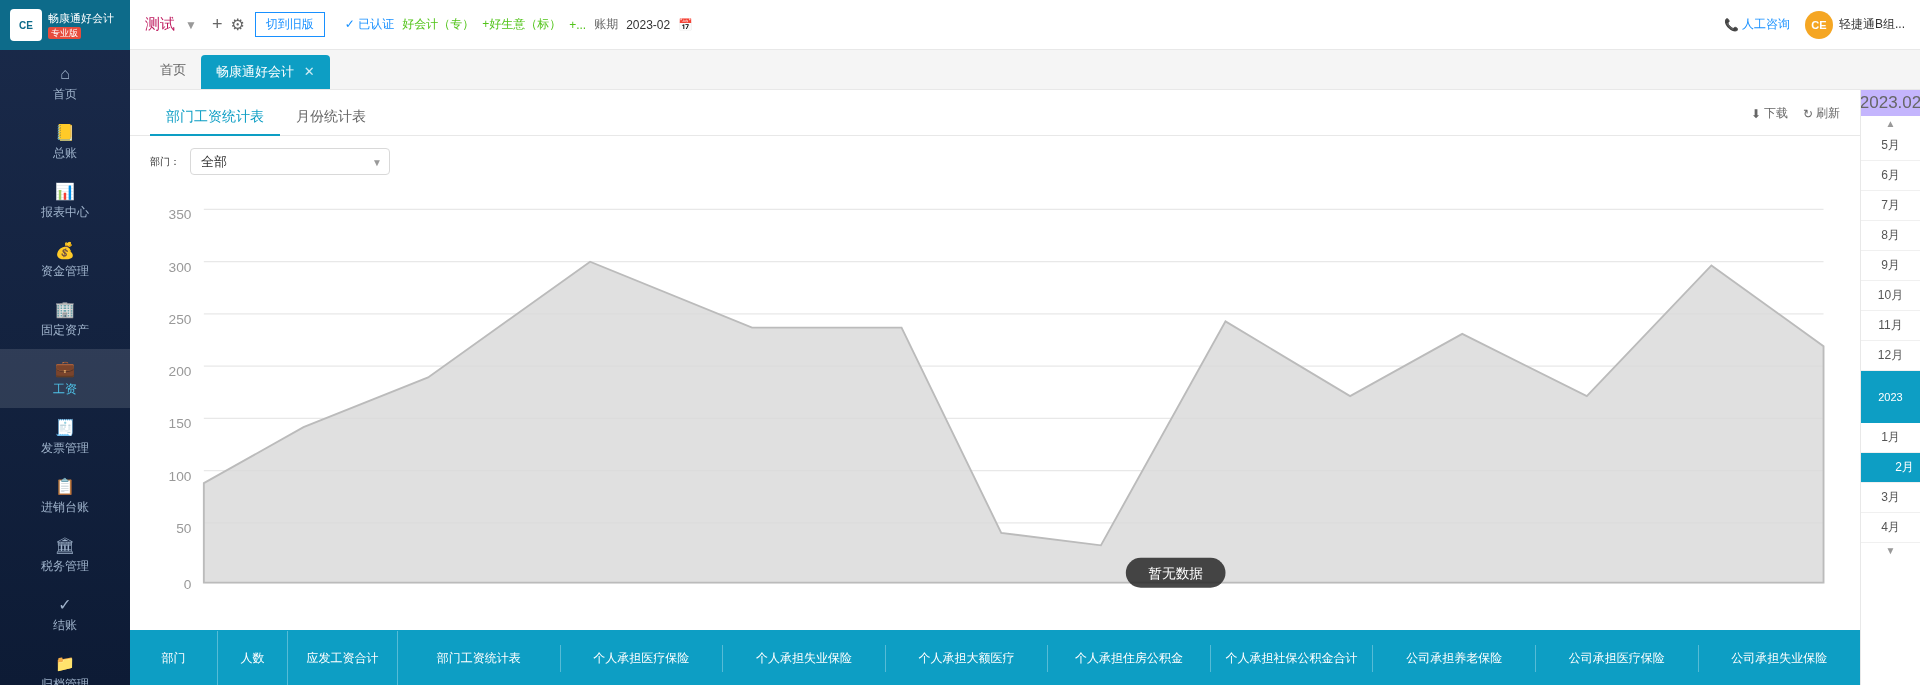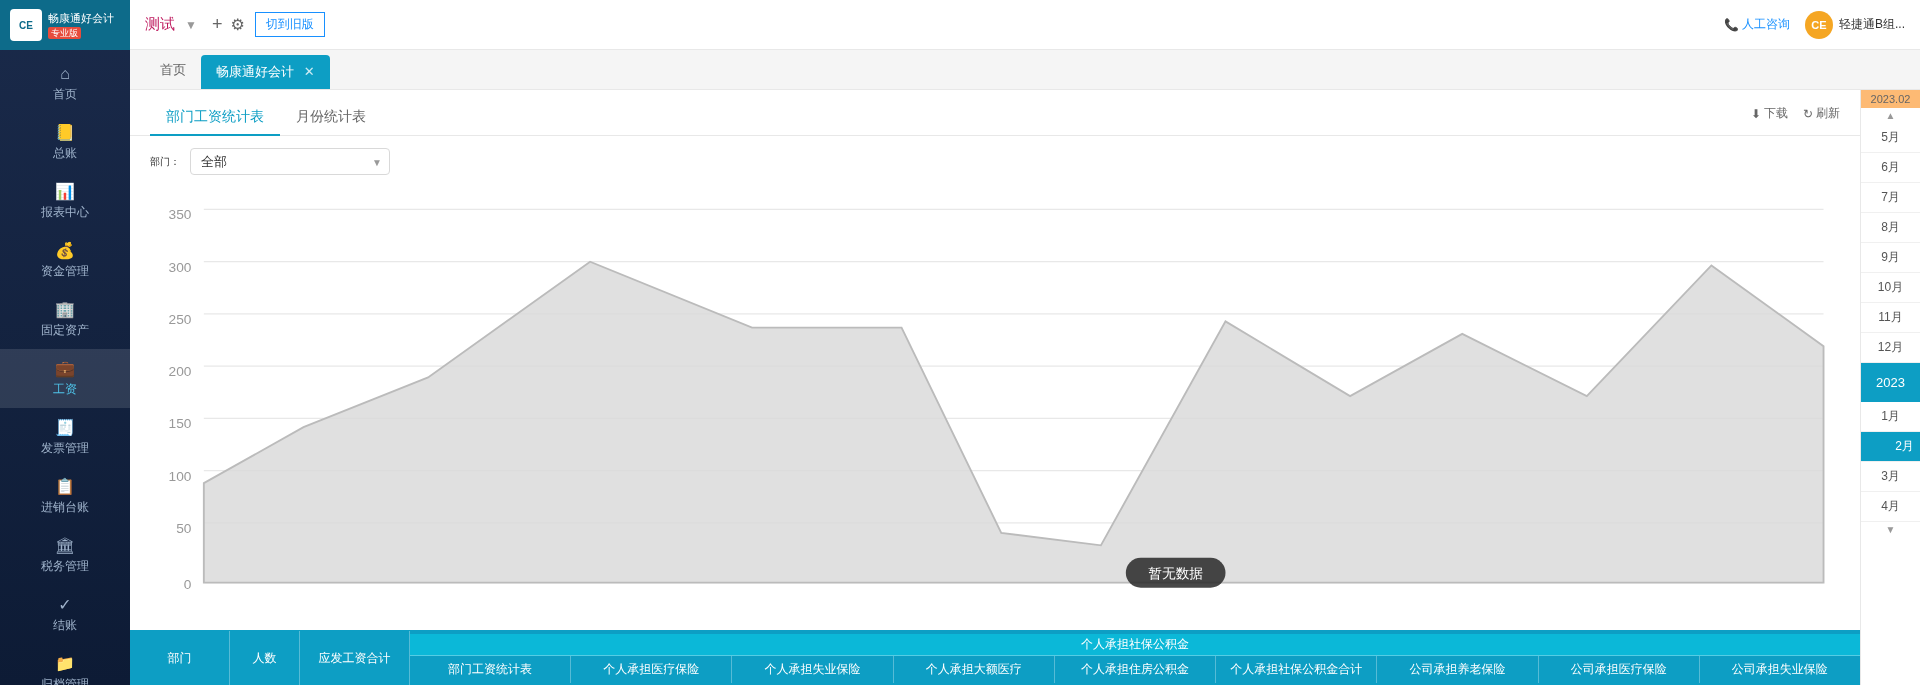--- a/index.html
+++ b/index.html
@@ -255,23 +255,23 @@
       width: 60px;
       background: #fff;
       border-left: 1px solid #e8e8e8;
       display: flex;
       flex-direction: column;
       align-items: center;
       overflow-y: auto;
       flex-shrink: 0;
     }
     .date-year-header {
-      background: #fdba74;
+      background: #c4b5fd;
       color: #666;
-      font-size: 11px;
+      font-size: 17px;
       padding: 3px 5px;
       text-align: center;
       width: 100%;
       display: flex;
       align-items: center;
       justify-content: center;
       gap: 2px;
     }
     .date-nav-btn {
       background: none;
@@ -295,22 +295,22 @@
     .date-month-item.active {
       background: #0d9ec4;
       color: #fff;
       padding-left: 33px;
     }
     .date-year-label {
       width: 100%;
       background: #0d9ec4;
       color: #fff;
       text-align: center;
-      font-size: 13px;
-      padding: 12px 2px;
+      font-size: 11px;
+      padding: 20px 2px;
     }
 
     
     .chart-svg {
       width: 100%;
       height: 100%;
     }
   </style>
 </head>
 <body>
@@ -377,20 +377,29 @@
 <div class="main">
 
   <div class="topbar">
     <span class="topbar-title">测试</span>
     <span class="topbar-arrow">▼</span>
     <div class="topbar-actions">
       <span style="cursor:pointer;color:#666;font-size:18px;">+</span>
       <span style="cursor:pointer;color:#666;font-size:16px;">⚙</span>
     </div>
     <button class="btn-old">切到旧版</button>
+    <div class="topbar-status">
+      <span style="color:#1890ff;">✓ 已认证</span>
+      <span style="color:#52c41a;">好会计（专）</span>
+      <span style="color:#52c41a;">+好生意（标）</span>
+      <span style="color:#52c41a;">+...</span>
+      <span style="color:#666;">账期</span>
+      <span style="color:#333;font-weight:500;">2023-02</span>
+      <span style="cursor:pointer;">📅</span>
+    </div>
     <div class="topbar-right">
       <div class="help-btn">
         <span>📞</span>
         <span>人工咨询</span>
       </div>
       <div style="display:flex;align-items:center;gap:6px;">
         <div class="user-avatar">CE</div>
         <span class="user-name">轻捷通B组...</span>
       </div>
     </div>
@@ -467,26 +476,25 @@
           <line x1="40" y1="310" x2="1340" y2="310" stroke="#e8e8e8" stroke-width="1"></line>
 
           <path d="M40,230 L120,185 L220,145 L350,52 L480,105 L600,105 L680,270 L760,280 L860,100 L960,160 L1050,110 L1150,160 L1250,55 L1340,120 L1340,310 L40,310 Z" fill="#d8d8d8" fill-opacity="0.8" stroke="#bbb" stroke-width="1.5"></path>
 
           <rect x="780" y="290" width="80" height="24" rx="12" fill="rgba(40,40,40,0.85)"></rect>
           <text x="820" y="306" font-size="11" fill="#fff" text-anchor="middle">暂无数据</text>
         </svg>
       </div>
 
       <div class="table-footer">
-        <div class="table-col" style="width:100px;">部门</div>
+        <div class="table-col" style="width:88px;">部门</div>
         <div class="table-col" style="width:70px;">人数</div>
         <div class="table-col" style="width:110px;">应发工资合计</div>
 
         <div style="display:flex;flex-direction:column;flex:1;">
-          <div style="background:#0bb8d8;color:#fff;font-size:12px;text-align:center;padding:2px 0;border-bottom:1px solid rgba(255,255,255,0.3);">个人承担社保公积金</div>
           <div style="display:flex;flex:1;">
             <div class="table-col" style="flex:1;">部门工资统计表</div>
             <div class="table-col" style="flex:1;">个人承担医疗保险</div>
             <div class="table-col" style="flex:1;">个人承担失业保险</div>
             <div class="table-col" style="flex:1;">个人承担大额医疗</div>
             <div class="table-col" style="flex:1;">个人承担住房公积金</div>
             <div class="table-col" style="flex:1;min-width:130px;">个人承担社保公积金合计</div>
             <div class="table-col" style="flex:1;">公司承担养老保险</div>
             <div class="table-col" style="flex:1;">公司承担医疗保险</div>
             <div class="table-col" style="flex:1;border-right:none;">公司承担失业保险</div>

